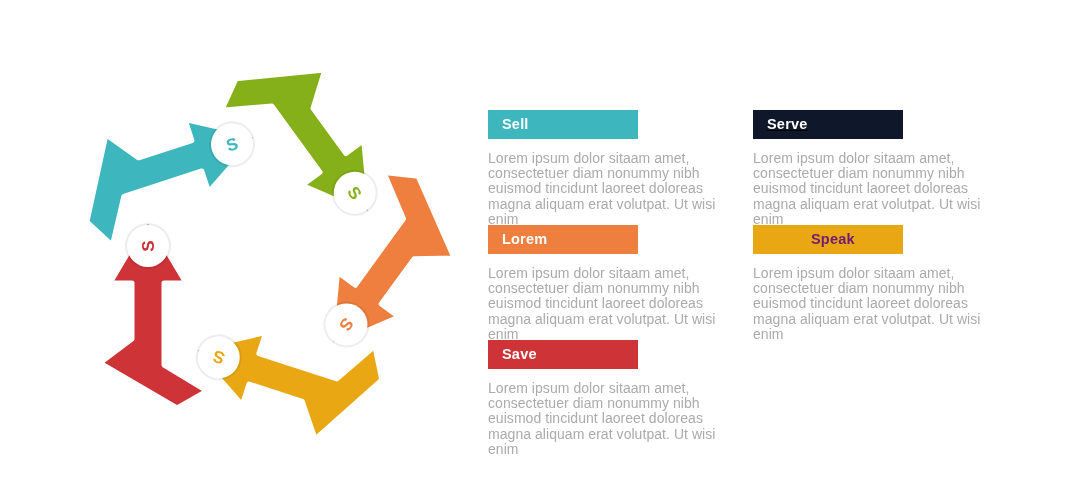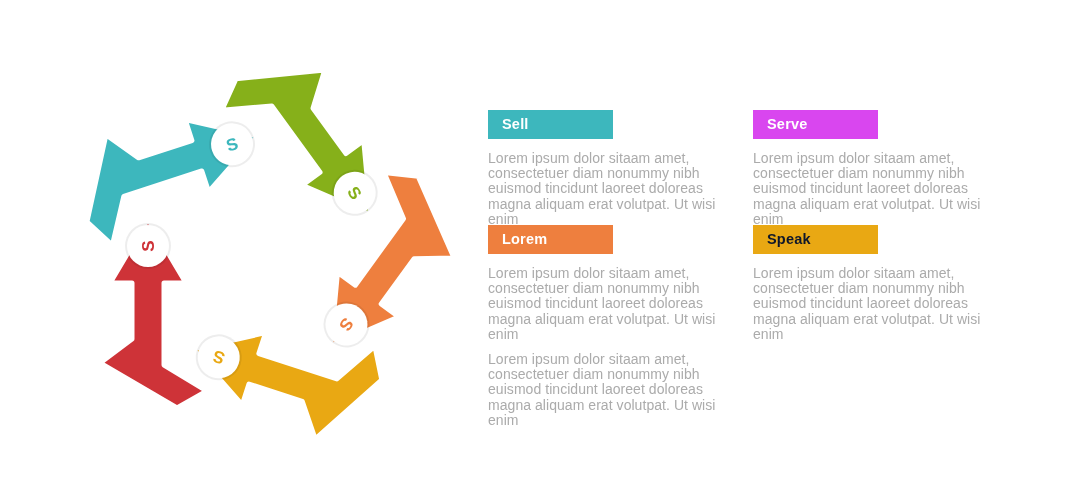--- a/index.html
+++ b/index.html
@@ -52,21 +52,21 @@
     position: absolute;
     width: 245px;
   }
   .item.col-a { left: 0px; }
   .item.col-b { left: 265px; }
   .item.row-1 { top: 0px; }
   .item.row-2 { top: 115px; }
   .item.row-3 { top: 230px; }
 
   .item-bar {
-    width: 125px;
+    width: 150px;
     height: 29px;
     display: flex;
     align-items: center;
     box-sizing: border-box;
     padding-left: 14px;
   }
   .item-title {
     color: #ffffff;
     font-size: 14.5px;
     font-weight: bold;
@@ -166,38 +166,41 @@
   <div id="content-grid">
 
     <div class="item col-a row-1">
       <div class="item-bar" style="background-color: rgb(61, 183, 189);">
         <span class="item-title" style="color: rgb(255, 255, 255);">Sell</span>
       </div>
       <div class="item-body" style="color: rgb(171, 171, 171);">Lorem ipsum dolor sitaam amet, consectetuer diam nonummy  nibh euismod tincidunt laoreet doloreas magna aliquam erat volutpat. Ut wisi enim</div>
     </div>
 
     <div class="item col-b row-1">
-      <div class="item-bar" style="background-color: #d946ef;">
+      <div class="item-bar" style="background-color: #0f172a; text-decoration: underline;">
         <span class="item-title" style="color: rgb(255, 255, 255);">Serve</span>
       </div>
       <div class="item-body" style="color: rgb(171, 171, 171);">Lorem ipsum dolor sitaam amet, consectetuer diam nonummy  nibh euismod tincidunt laoreet doloreas magna aliquam erat volutpat. Ut wisi enim</div>
     </div>
 
     <div class="item col-a row-2">
       <div class="item-bar" style="background-color: rgb(238, 127, 62);">
         <span class="item-title" style="color: rgb(255, 255, 255);">Lorem</span>
       </div>
       <div class="item-body" style="color: rgb(171, 171, 171);">Lorem ipsum dolor sitaam amet, consectetuer diam nonummy  nibh euismod tincidunt laoreet doloreas magna aliquam erat volutpat. Ut wisi enim</div>
     </div>
 
     <div class="item col-b row-2">
       <div class="item-bar" style="background-color: rgb(233, 168, 19);">
-        <span class="item-title" style="color: #0f172a;">Speak</span>
+        <span class="item-title" style="color: #701a75; margin-left: 44px;">Speak</span>
       </div>
       <div class="item-body" style="color: rgb(171, 171, 171);">Lorem ipsum dolor sitaam amet, consectetuer diam nonummy  nibh euismod tincidunt laoreet doloreas magna aliquam erat volutpat. Ut wisi enim</div>
     </div>
 
     <div class="item col-a row-3">
+      <div class="item-bar" style="background-color: rgb(206, 51, 56);">
+        <span class="item-title" style="color: rgb(255, 255, 255);">Save</span>
+      </div>
       <div class="item-body" style="color: rgb(171, 171, 171);">Lorem ipsum dolor sitaam amet, consectetuer diam nonummy  nibh euismod tincidunt laoreet doloreas magna aliquam erat volutpat. Ut wisi enim</div>
     </div>
 
   </div>
 </div>
 
 </body></html>

